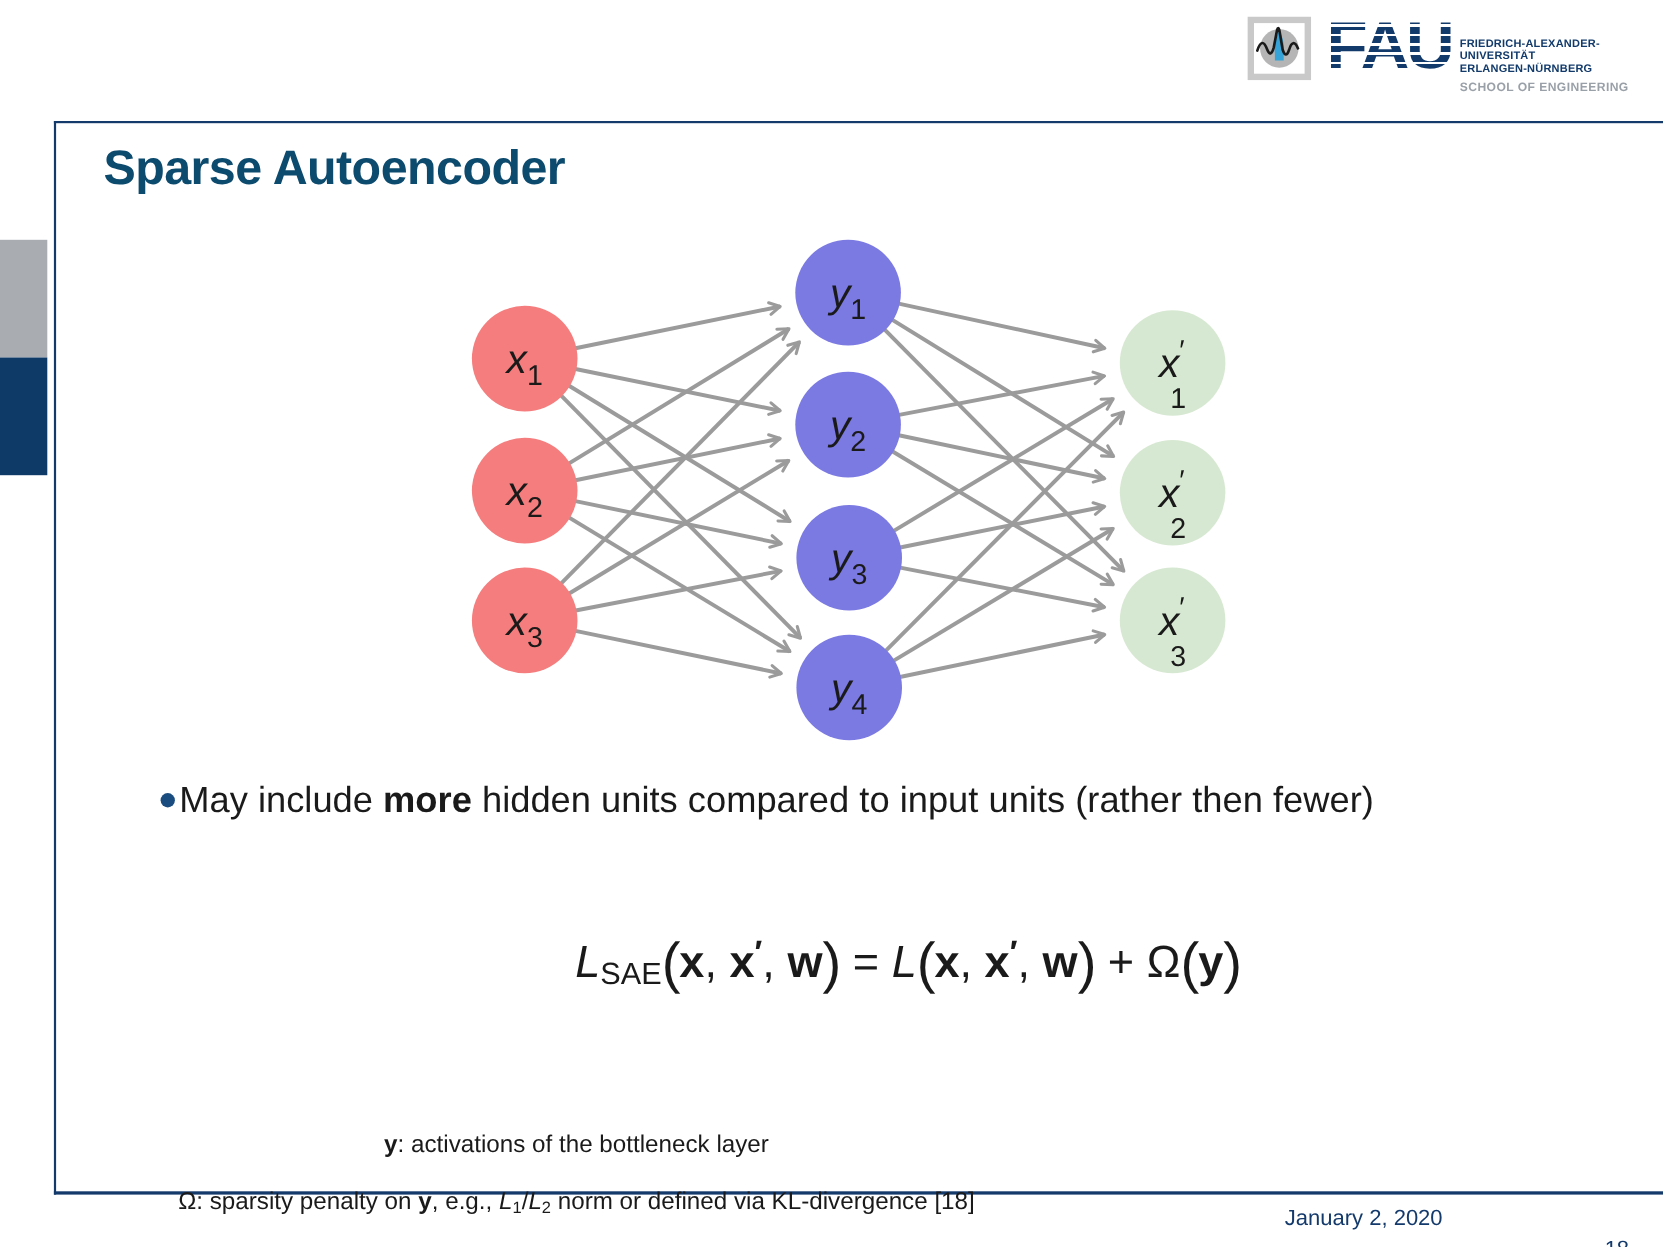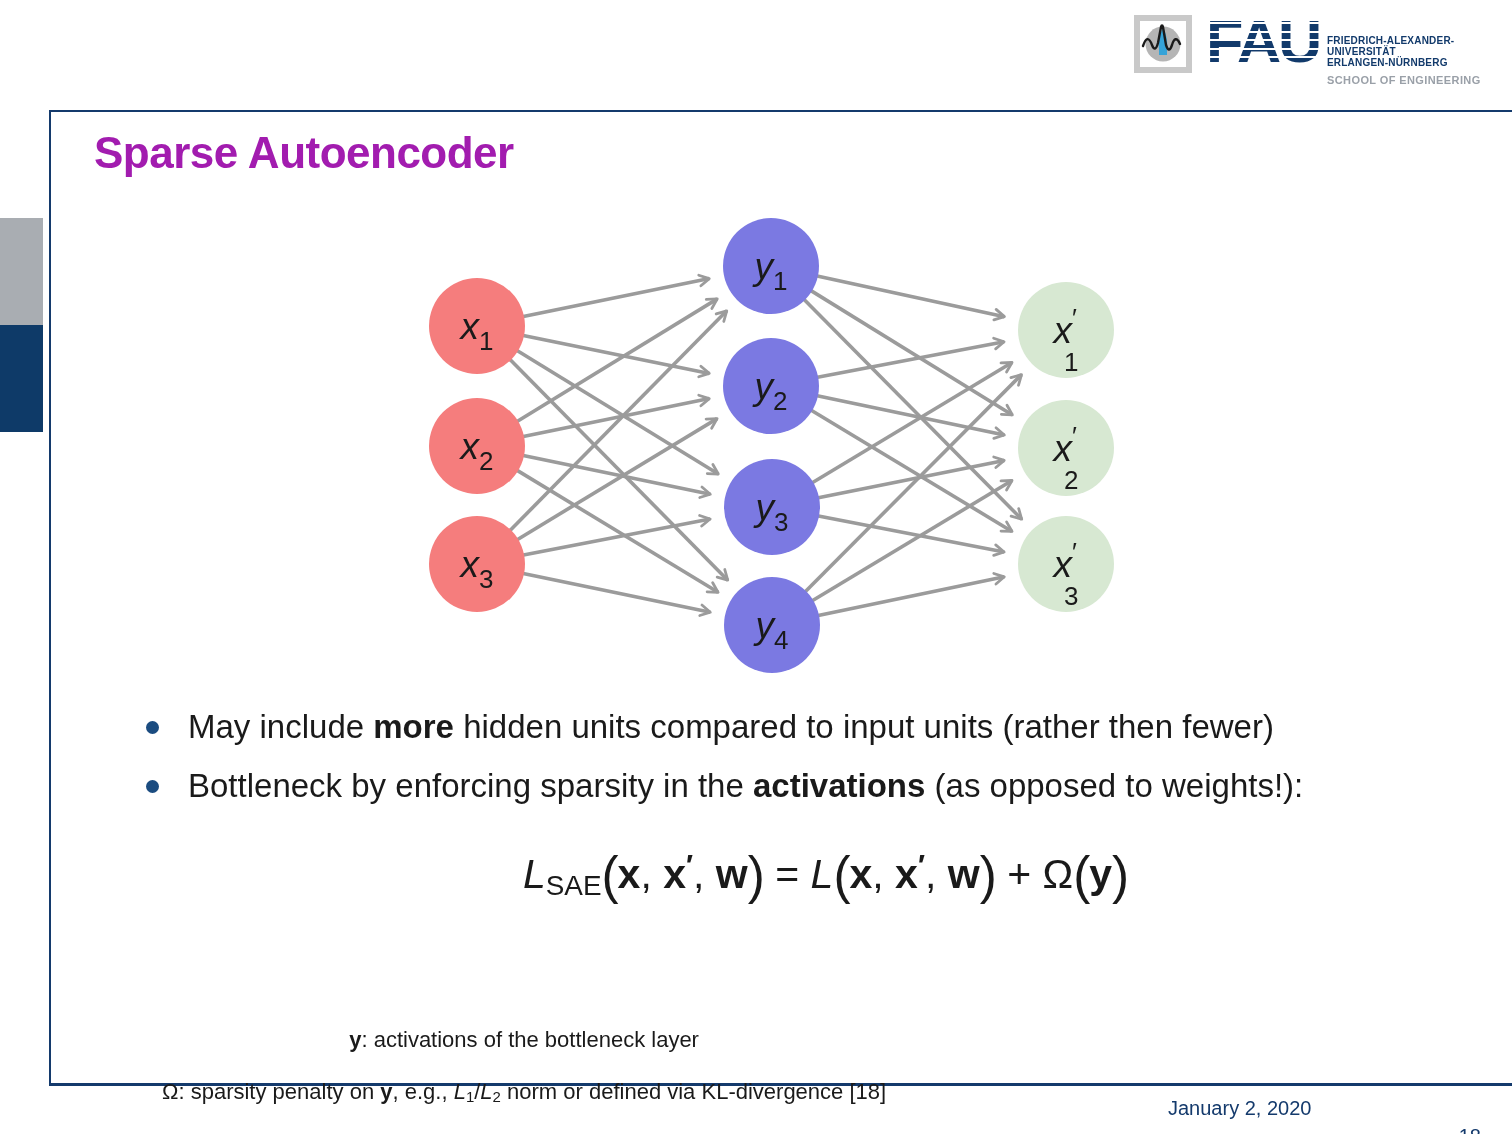--- a/index.html
+++ b/index.html
@@ -12,41 +12,41 @@
   
   .block-gray{left:0;top:218px;width:43px;height:107px;background:#a9adb2;}
   .block-navy{left:0;top:325px;width:43px;height:107px;background:#0e3a68;}
 
   
   .content-box{
     left:49px;top:110px;right:0;bottom:48px;
     border-top:2px solid #143a6c;border-left:2px solid #143a6c;border-bottom:3px solid #143a6c;
   }
 
-  .page-title{left:94px;top:128px;font-size:44px;font-weight:bold;color:#a21caf;letter-spacing:-0.5px;}
+  .page-title{left:94px;top:128px;font-size:44px;font-weight:bold;color:#0c4a6e;letter-spacing:-0.5px;}
 
   
   .prl-icon{left:1134px;top:15px;width:58px;height:58px;}
   .fau-wordmark{
     left:1206px;top:16px;font-size:60px;font-weight:900;letter-spacing:-3px;line-height:52px;
     color:transparent;
     background:repeating-linear-gradient(to bottom,#123a6b 0px,#123a6b 6px,#ffffff 6px,#ffffff 8.5px);
     -webkit-background-clip:text;background-clip:text;
     transform:scaleX(1.02);transform-origin:left top;
   }
   .uni-text{left:1327px;top:36px;font-size:10px;font-weight:bold;color:#123a6b;line-height:10.8px;letter-spacing:0.2px;}
   .school-text{left:1327px;top:74px;font-size:11px;font-weight:bold;color:#9aa0a8;letter-spacing:0.4px;}
 
   
   #diagram-svg{left:0;top:0;width:1512px;height:1134px;pointer-events:none;}
   .node-label{fill:#1a1a1a;font-family:"Liberation Sans",sans-serif;}
 
   
   .bullets{left:146px;top:710px;right:36px;}
-  .bullet-row{display:flex;align-items:flex-start;gap:29px;margin-bottom:25px;font-size:33px;line-height:34px;}
+  .bullet-row{display:flex;align-items:flex-start;gap:4px;margin-bottom:25px;font-size:33px;line-height:34px;}
   .bullet-dot{flex:0 0 auto;width:13px;height:13px;border-radius:50%;background:#1b4c80;margin-top:11px;}
   .bullet-text span{white-space:pre;}
   .seg-b{font-weight:bold;}
   .seg-i{font-style:italic;}
   .seg-sub{font-size:0.68em;vertical-align:-0.22em;}
   .seg-prime{font-weight:bold;font-size:0.72em;vertical-align:0.45em;}
   .seg-paren{font-size:1.25em;vertical-align:-0.09em;letter-spacing:-1px;}
 
   
   .formula{left:49px;right:0;top:846px;text-align:center;font-size:41px;transform:translateX(45px);}
@@ -143,24 +143,20 @@
       <circle cx="1066" cy="564" r="48" fill="#d7e8d2"></circle>
       <text x="1066" y="577" text-anchor="middle" class="node-label"><tspan font-size="37" font-style="italic">x</tspan><tspan font-size="26" dy="-16">′</tspan><tspan font-size="26" dx="-13" dy="44">3</tspan></text>
     </g>
 </svg>
 
 <div class="abs bullets">
   <div class="bullet-row">
     <div class="bullet-dot"></div>
     <div class="bullet-text"><span>May include </span><span class="seg-b">more</span><span> hidden units compared to input units (rather then fewer)</span></div>
   </div>
-  <div class="bullet-row">
-    <div class="bullet-dot"></div>
-    <div class="bullet-text"><span>Bottleneck by enforcing sparsity in the </span><span class="seg-b">activations</span><span> (as opposed to weights!):</span></div>
-  </div>
 </div>
 
 <div class="abs formula"><span class="seg-i">L</span><span class="seg-sub">SAE</span><span class="seg-paren">(</span><span class="seg-b">x</span><span>, </span><span class="seg-b">x</span><span class="seg-prime">′</span><span>, </span><span class="seg-b">w</span><span class="seg-paren">)</span><span> = </span><span class="seg-i">L</span><span class="seg-paren">(</span><span class="seg-b">x</span><span>, </span><span class="seg-b">x</span><span class="seg-prime">′</span><span>, </span><span class="seg-b">w</span><span class="seg-paren">)</span><span> + </span><span>Ω</span><span class="seg-paren">(</span><span class="seg-b">y</span><span class="seg-paren">)</span></div>
 
 <div class="abs definitions">
   <div><span class="seg-b">y</span><span>: activations of the bottleneck layer</span></div>
   <div><span>Ω</span><span>: sparsity penalty on </span><span class="seg-b">y</span><span>, e.g., </span><span class="seg-i">L</span><span class="seg-sub">1</span><span>/</span><span class="seg-i">L</span><span class="seg-sub">2</span><span> norm or defined via KL-divergence [18]</span></div>
 </div>
 
 <div class="abs footer">

